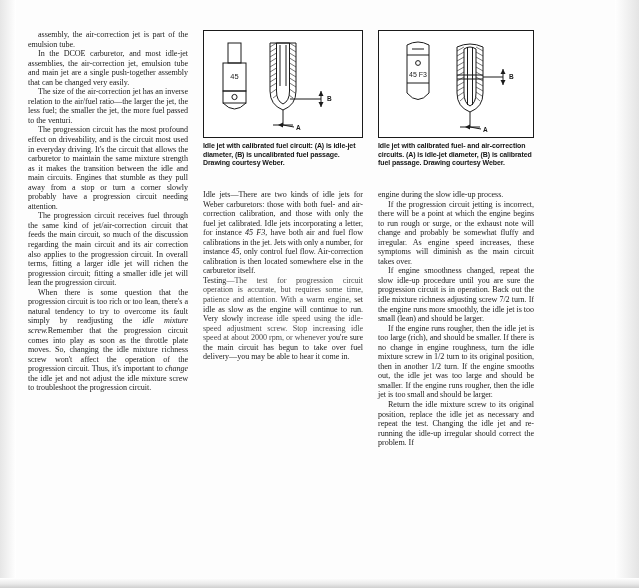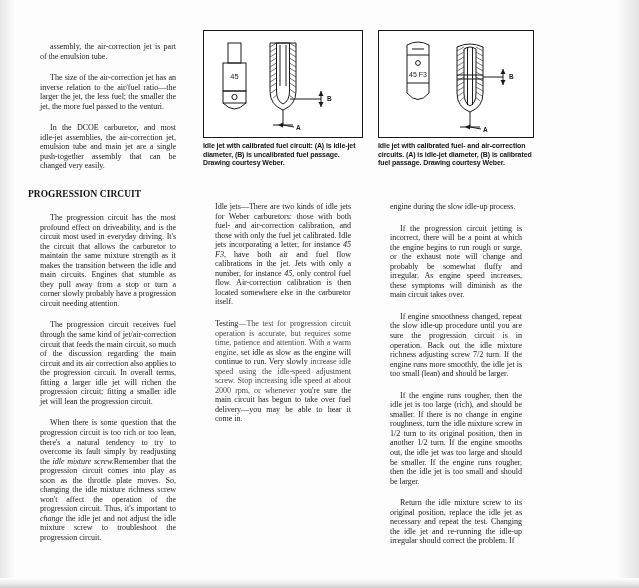--- a/index.html
+++ b/index.html
@@ -36,21 +36,21 @@
     position: relative;
     width: 506px;
   }
   .col {
     position: absolute;
     top: 0;
   }
   .col-left  { left: 0px;   width: 160px; }
 
   p {
-    margin: 12px;
+    margin: 0;
     font-size: 8.1px;
     line-height: 9.55px;
     text-align: justify;
     text-indent: 10px;
     letter-spacing: -0.05px;
     color: #1b1b1b;
     -webkit-font-smoothing: none;
   }
   p.noindent { text-indent: 0; }
   .head {
@@ -124,24 +124,23 @@
 <div id="page">
 
   <div class="side-shadow-l"></div>
   <div class="side-shadow-r"></div>
 
   <div class="page-sheet">
     <div class="cols">
 
       <div class="col col-left">
         <p>assembly, the air-correction jet is part of the emulsion tube.</p>
+        <p>In the DCOE carburetor, and most idle-jet assemblies, the air-correction jet, emulsion tube and main jet are a single push-together assembly that can be changed very easily.</p>
         <p>The size of the air-correction jet has an inverse relation to the air/fuel ratio—the larger the jet, the less fuel; the smaller the jet, the more fuel passed to the venturi.</p>
-        <p>In the DCOE carburetor, and most idle-jet assemblies, the air-correction jet, emulsion tube and main jet are a single push-together assembly that can be changed very easily.</p>
-
-        <h2 class="head">PROGRESSION CIRCUIT</h2>
+
 
         <p>The progression circuit has the most profound effect on driveability, and is the circuit most used in everyday driving. It's the circuit that allows the carburetor to maintain the same mixture strength as it makes the transition between the idle and main circuits. Engines that stumble as they pull away from a stop or turn a corner slowly probably have a progression circuit needing attention.</p>
         <p>The progression circuit receives fuel through the same kind of jet/air-correction circuit that feeds the main circuit, so much of the discussion regarding the main circuit and its air correction also applies to the progression circuit. In overall terms, fitting a larger idle jet will richen the progression circuit; fitting a smaller idle jet will lean the progression circuit.</p>
 
         <p><span>When there is some question that the progression circuit is too rich or too lean, there's a natural tendency to try to overcome its fault simply by readjusting the </span><span class="ital bold">idle mixture screw.</span><span class="bold">Remember that the progression circuit comes into play as soon as the throttle plate moves. So, changing the idle mixture richness screw</span><span> won't affect the operation of the progression circuit. Thus, it's important to </span><span class="ital">change</span><span> the idle jet and not adjust the idle mixture screw to troubleshoot the progression circuit.</span></p>
 
       </div>
 
       <div class="figblock" style="position:absolute; left:175px; top:0;">
 

